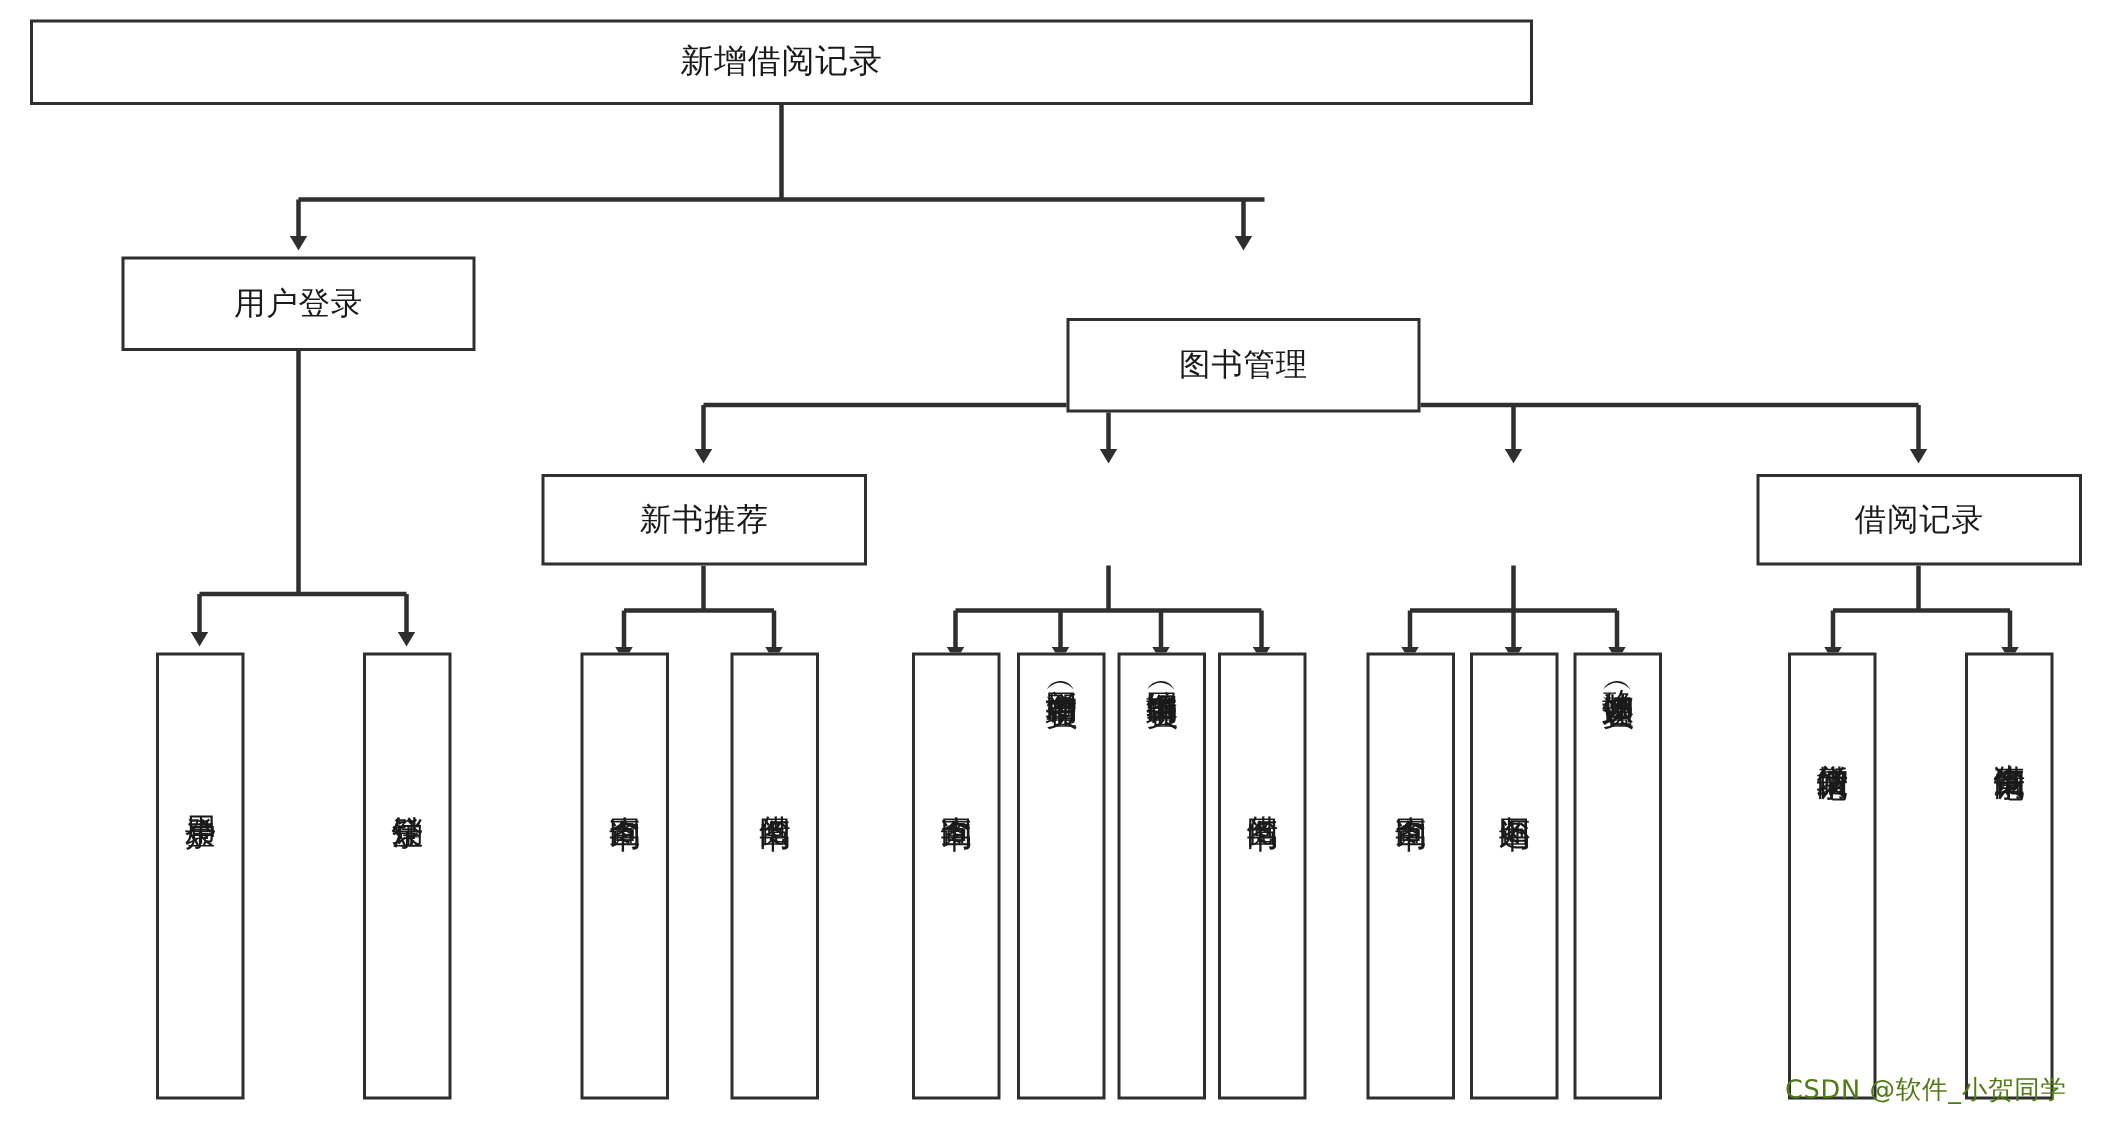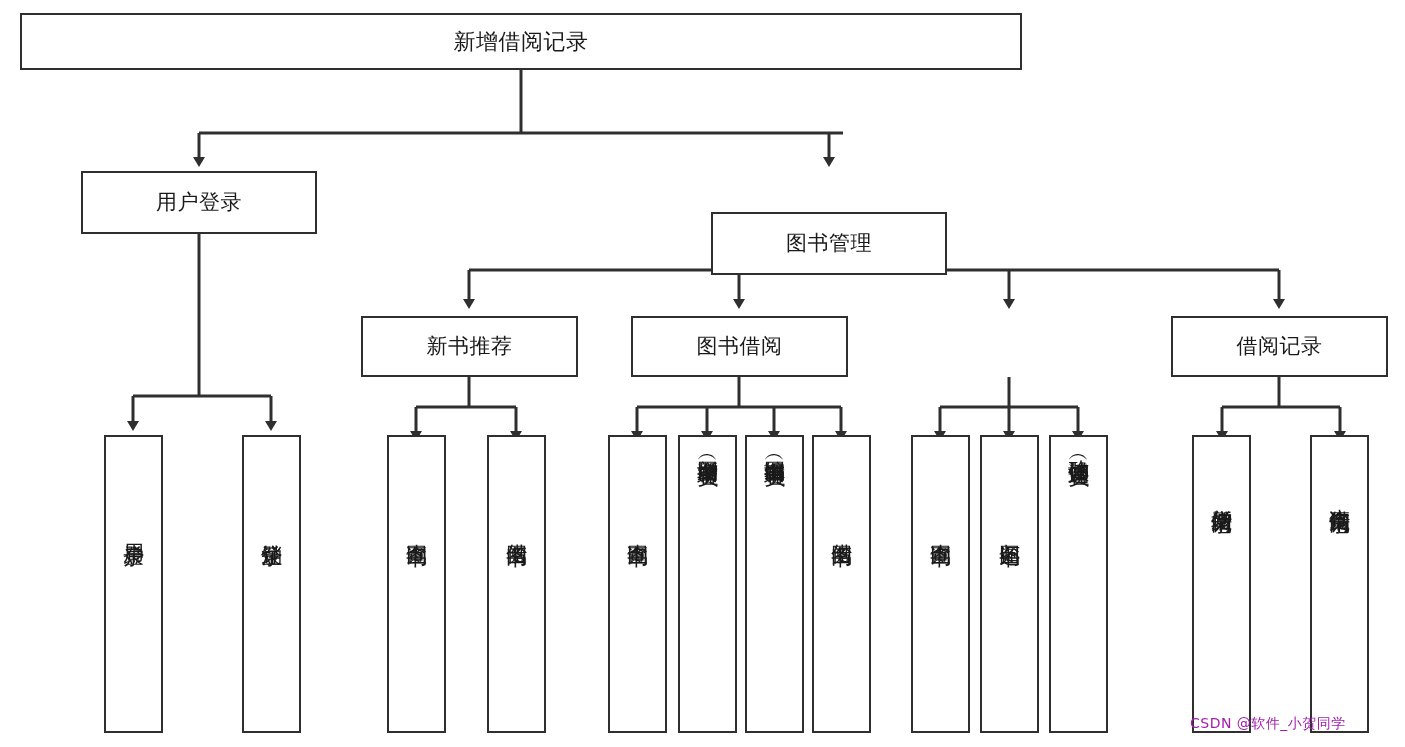--- a/index.html
+++ b/index.html
@@ -63,22 +63,22 @@
     line-height: 1.16;
     letter-spacing: 1px;
     white-space: nowrap;
     margin: 0 auto;
   }
   .v-node.tall-text {
     align-items: flex-start;
   }
   .watermark {
     position: absolute;
-    font-size: 14px;
-    color: #a21caf;
+    font-size: 17px;
+    color: #4d7c0f;
     white-space: nowrap;
     z-index: 5;
     letter-spacing: 0.5px;
   }
 </style>
 </head>
 <body>
 
 <div id="diagram">
 
@@ -139,23 +139,20 @@
   <div class="node h-node" style="left:81px; top:171px; width:236px; height:63px;">
     <span class="node-label">用户登录</span>
   </div>
   <div class="node h-node" style="left:711px; top:171px; width:236px; height:63px;margin-top:41px;">
     <span class="node-label">图书管理</span>
   </div>
 
   <div class="node h-node" style="left:361px; top:316px; width:217px; height:61px;">
     <span class="node-label">新书推荐</span>
   </div>
-  <div class="node h-node" style="left:631px; top:316px; width:217px; height:61px;">
-    <span class="node-label">图书借阅</span>
-  </div>
   <div class="node h-node" style="left:1171px; top:316px; width:217px; height:61px;">
     <span class="node-label">借阅记录</span>
   </div>
 
   <div class="node v-node" style="left:104px; top:435px; width:59px; height:298px; padding-top:90px;">
     <span class="node-label">用户登录</span>
   </div>
   <div class="node v-node" style="left:242px; top:435px; width:59px; height:298px; padding-top:90px;">
     <span class="node-label">注销登录</span>
   </div>

